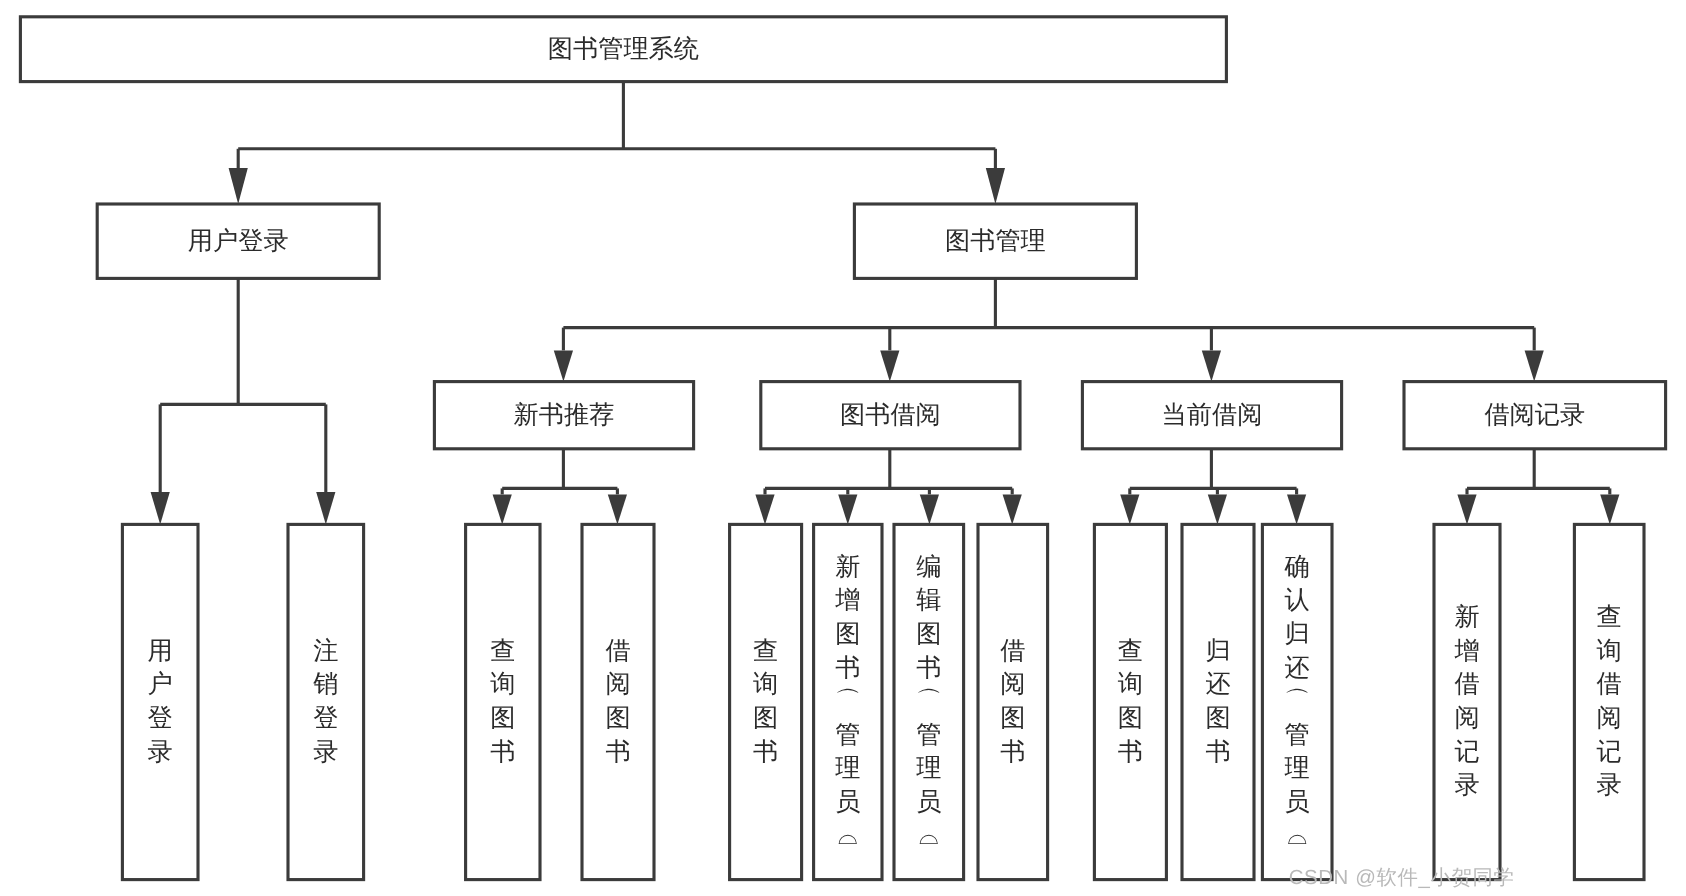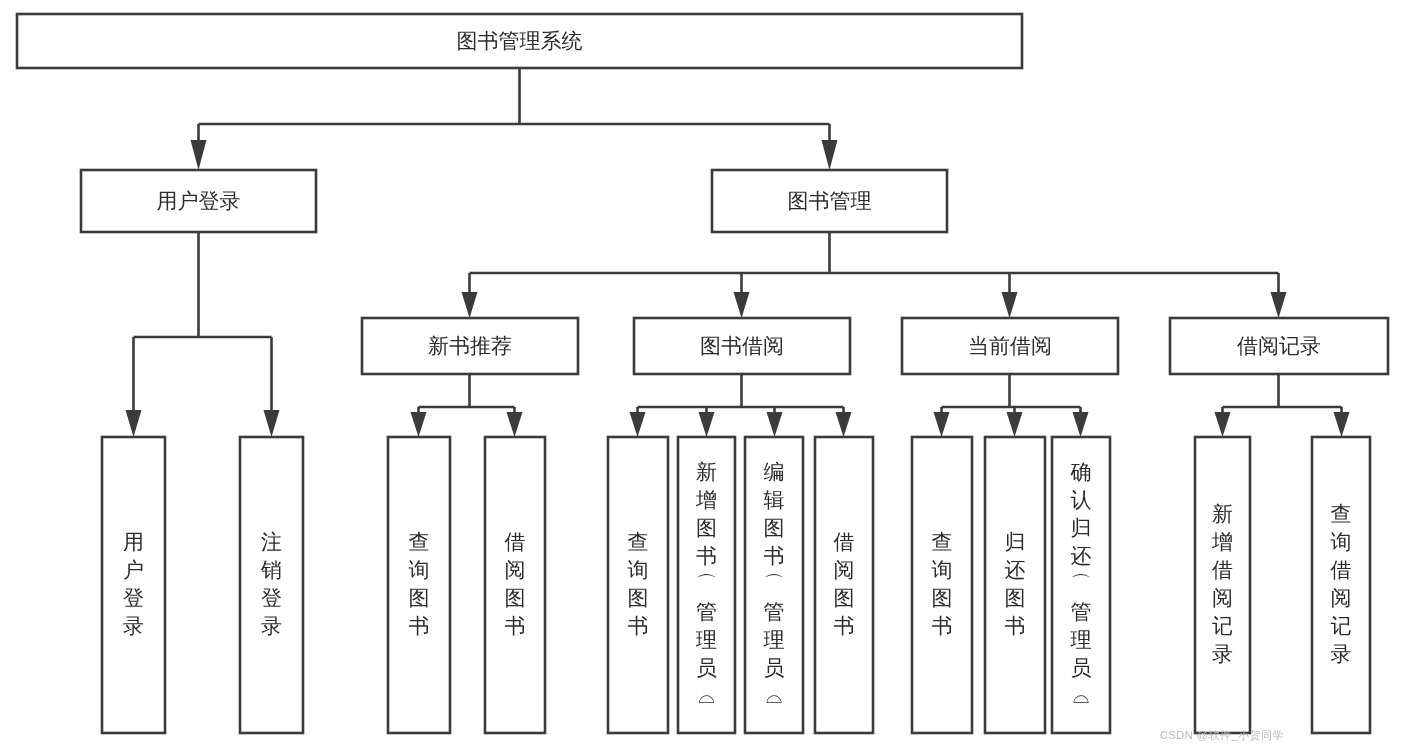--- a/index.html
+++ b/index.html
@@ -43,24 +43,24 @@
   }
   .node-label {
     fill: #2b2b2b;
     font-family: "Liberation Sans", "DejaVu Sans", sans-serif;
     font-size: 21px;
     text-anchor: middle;
     dominant-baseline: middle;
   }
   .watermark-text {
     position: absolute;
-    right: 0;
+    right: 22px;
     bottom: 4px;
     font-family: "Liberation Sans", "DejaVu Sans", sans-serif;
-    font-size: 11px;
+    font-size: 17px;
     color: #b9b9b9;
     white-space: nowrap;
     letter-spacing: 0.5px;
   }
 </style>
 </head>
 <body>
 
 <div id="diagram-root">
 

